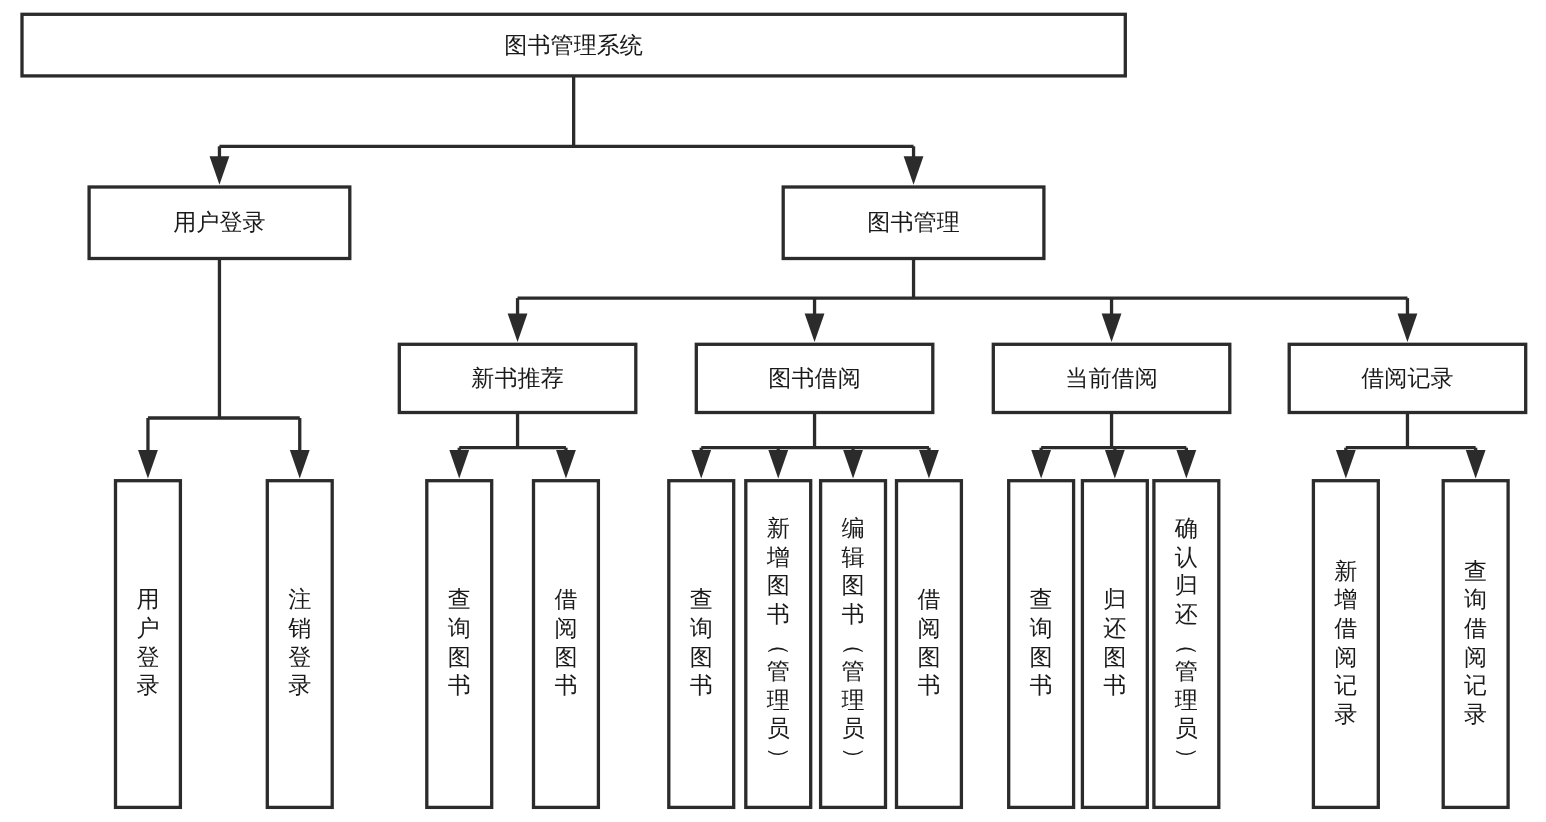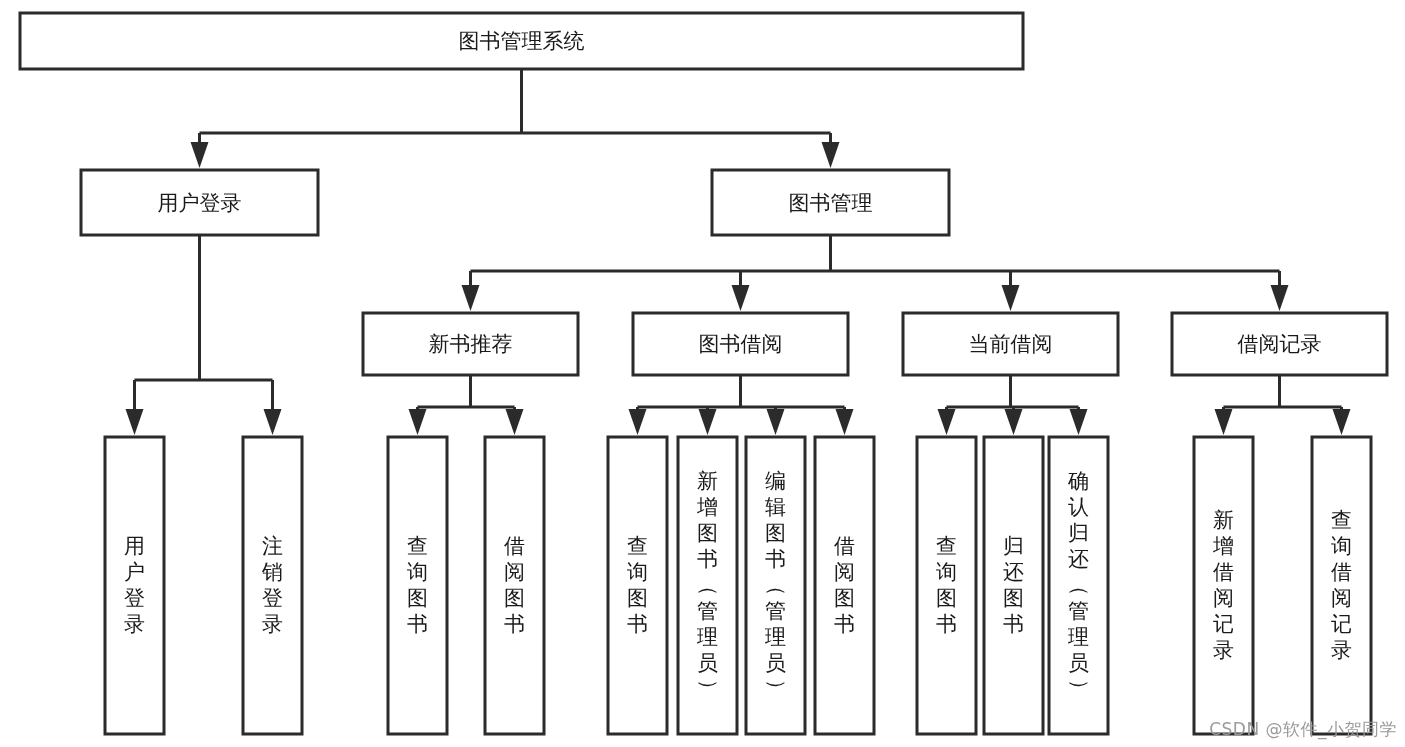--- a/index.html
+++ b/index.html
@@ -261,14 +261,13 @@
           <rect x="1312" y="437" width="59" height="297" class="node-box"></rect>
           <text x="1341.5" y="520.5" class="node-label-v">查</text>
           <text x="1341.5" y="546.5" class="node-label-v">询</text>
           <text x="1341.5" y="572.5" class="node-label-v">借</text>
           <text x="1341.5" y="598.5" class="node-label-v">阅</text>
           <text x="1341.5" y="624.5" class="node-label-v">记</text>
           <text x="1341.5" y="650.5" class="node-label-v">录</text>
         </g>
       </g>
   </svg>
-  <div class="watermark">CSDN @软件_小贺同学</div>
 </div>
 
 </body></html>

